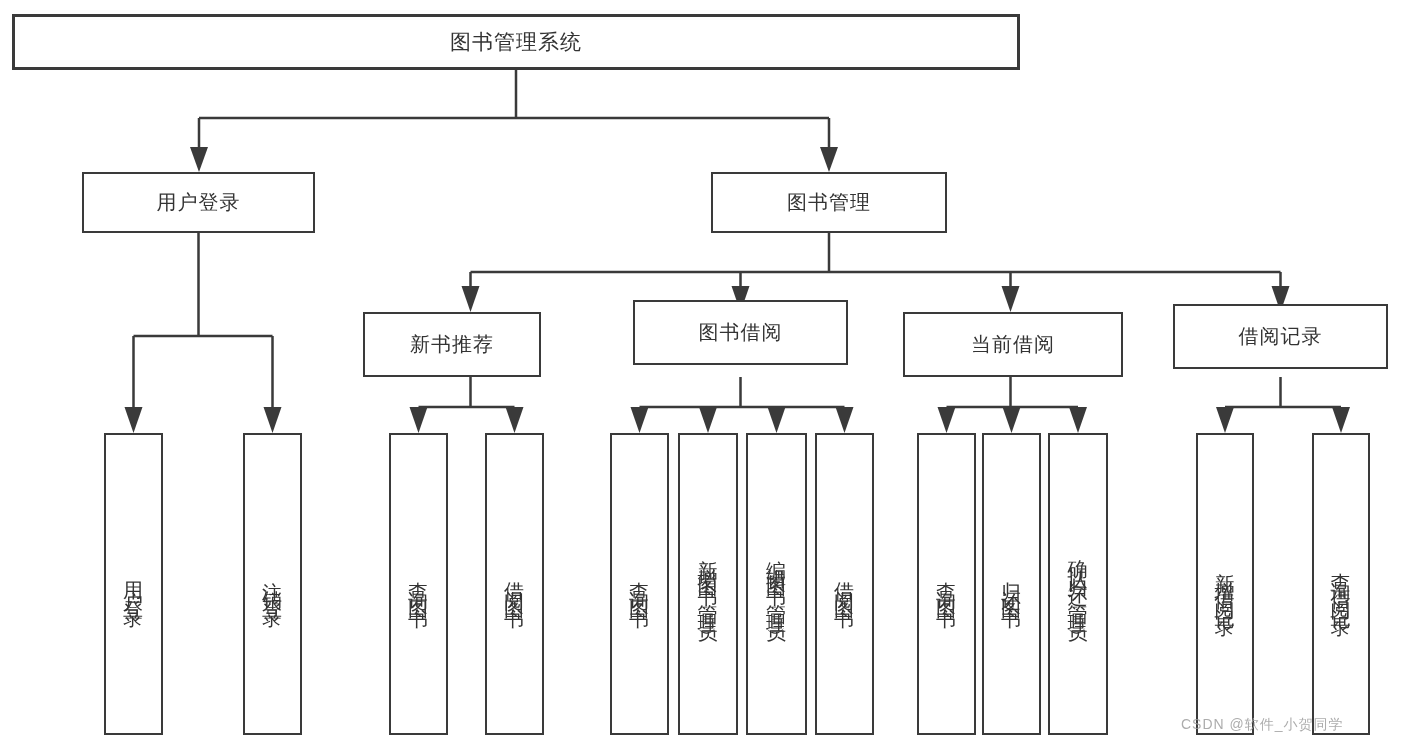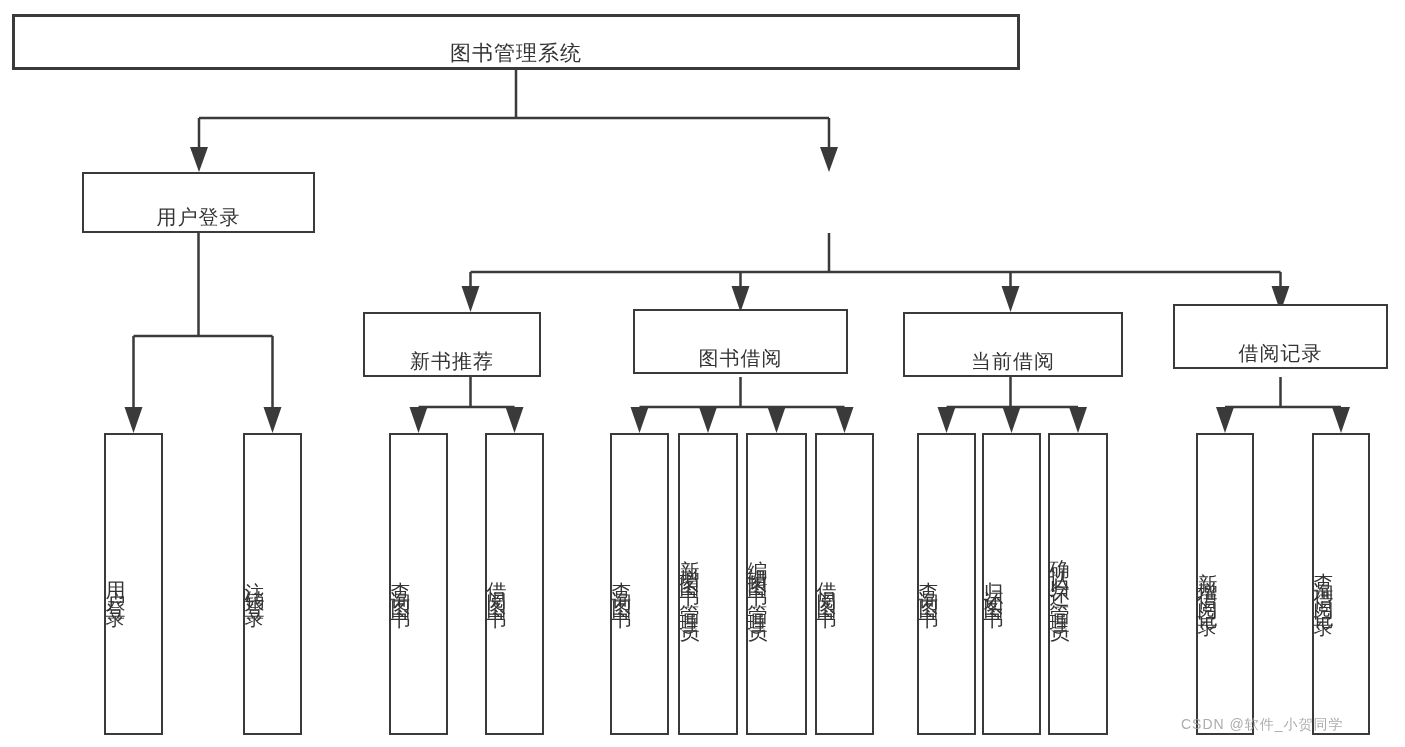--- a/index.html
+++ b/index.html
@@ -3,21 +3,21 @@
 <meta charset="utf-8">
 <style>
   html,body{margin:0;padding:0;background:#ffffff;}
   .stage{
     position:relative;width:1405px;height:747px;background:#ffffff;overflow:hidden;
     font-family:"Liberation Sans","DejaVu Sans",sans-serif;color:#333333;
   }
   .connectors{position:absolute;left:0;top:0;width:1405px;height:747px;}
   .node{
     position:absolute;box-sizing:border-box;border:2px solid #3a3a3a;background:#ffffff;
-    display:flex;align-items:flex-end;justify-content:center;
+    display:flex;align-items:center;justify-content:center;
     font-size:20px;color:#333333;letter-spacing:1px;
   }
   .node.root{border-width:3px;font-size:21px;}
   .node.v{
     writing-mode:vertical-rl;text-orientation:mixed;
     letter-spacing:9px;font-size:20px;line-height:1;
   }
   .node.v span{display:block;}
   .watermark{
     position:absolute;left:1181px;top:716px;width:224px;
@@ -80,25 +80,28 @@
     </g>
   </svg>
 
   <div class="node root" style="left:12px;top:14px;width:1008px;height:56px">
     <span>图书管理系统</span>
   </div>
 
   <div class="node" style="left:82px;top:172px;width:233px;height:61px">
     <span>用户登录</span>
   </div>
+  <div class="node" style="left:711px;top:172px;width:236px;height:61px">
+    <span>图书管理</span>
+  </div>
 
   <div class="node" style="left:363px;top:312px;width:178px;height:65px">
     <span>新书推荐</span>
   </div>
-  <div class="node" style="left:633px;top:309px;width:215px;height:65px">
+  <div class="node" style="left:633px;top:300px;width:215px;height:65px">
     <span>图书借阅</span>
   </div>
   <div class="node" style="left:903px;top:312px;width:220px;height:65px">
     <span>当前借阅</span>
   </div>
   <div class="node" style="left:1173px;top:304px;width:215px;height:65px">
     <span>借阅记录</span>
   </div>
 
   <div class="node v" style="left:104px;top:433px;width:59px;height:302px">

